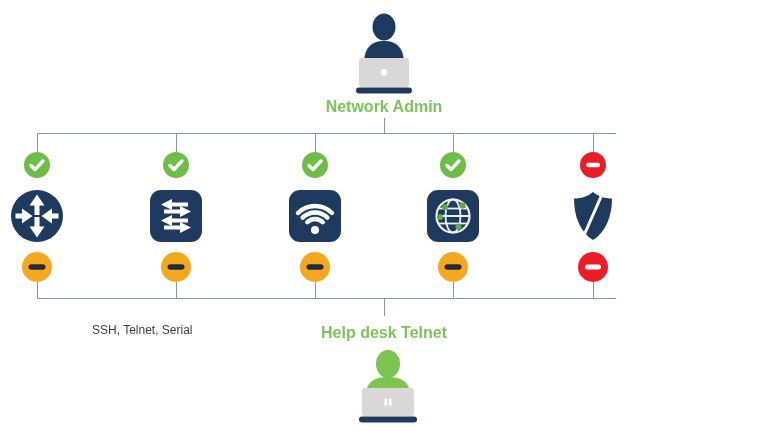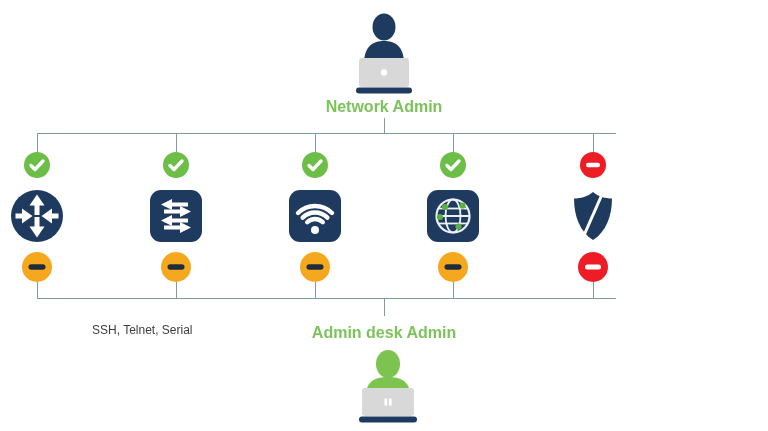--- a/index.html
+++ b/index.html
@@ -175,21 +175,21 @@
       <rect x="7" y="12.5" width="16" height="5" rx="2.5" fill="#fff"></rect>
     </svg>
     <div class="stub stub-b"></div>
   </div>
 
   <div class="h-line" style="left:37px;top:298px;width:694px"></div>
   <div class="v-line" style="left:384px;top:298px;height:18px"></div>
 
   <div class="footnote" style="left:92px;top:310px">SSH, Telnet, Serial</div>
 
-  <div class="admin-label" style="left:384px;top:324px">Admin desk Admin</div>
+  <div class="admin-label" style="left:384px;top:324px">Help desk Telnet</div>
 
   <svg class="person" style="left:357px;top:348px" width="62" height="78" viewBox="0 0 62 78">
     <ellipse cx="31" cy="16" rx="12" ry="14" fill="#7CC350"></ellipse>
     <path d="M9,47 C9,33 19,29 31,29 C43,29 53,33 53,47 L53,52 L9,52 Z" fill="#7CC350"></path>
     <rect x="5" y="40" width="52" height="28" rx="3" fill="#D8D8D8"></rect>
     <rect x="27.5" y="50.5" width="2.6" height="7" fill="#fff"></rect>
     <rect x="32" y="50.5" width="2.6" height="7" fill="#fff"></rect>
     <rect x="2" y="68.5" width="58" height="6" rx="3" fill="#1F3A5F"></rect>
   </svg>
 

